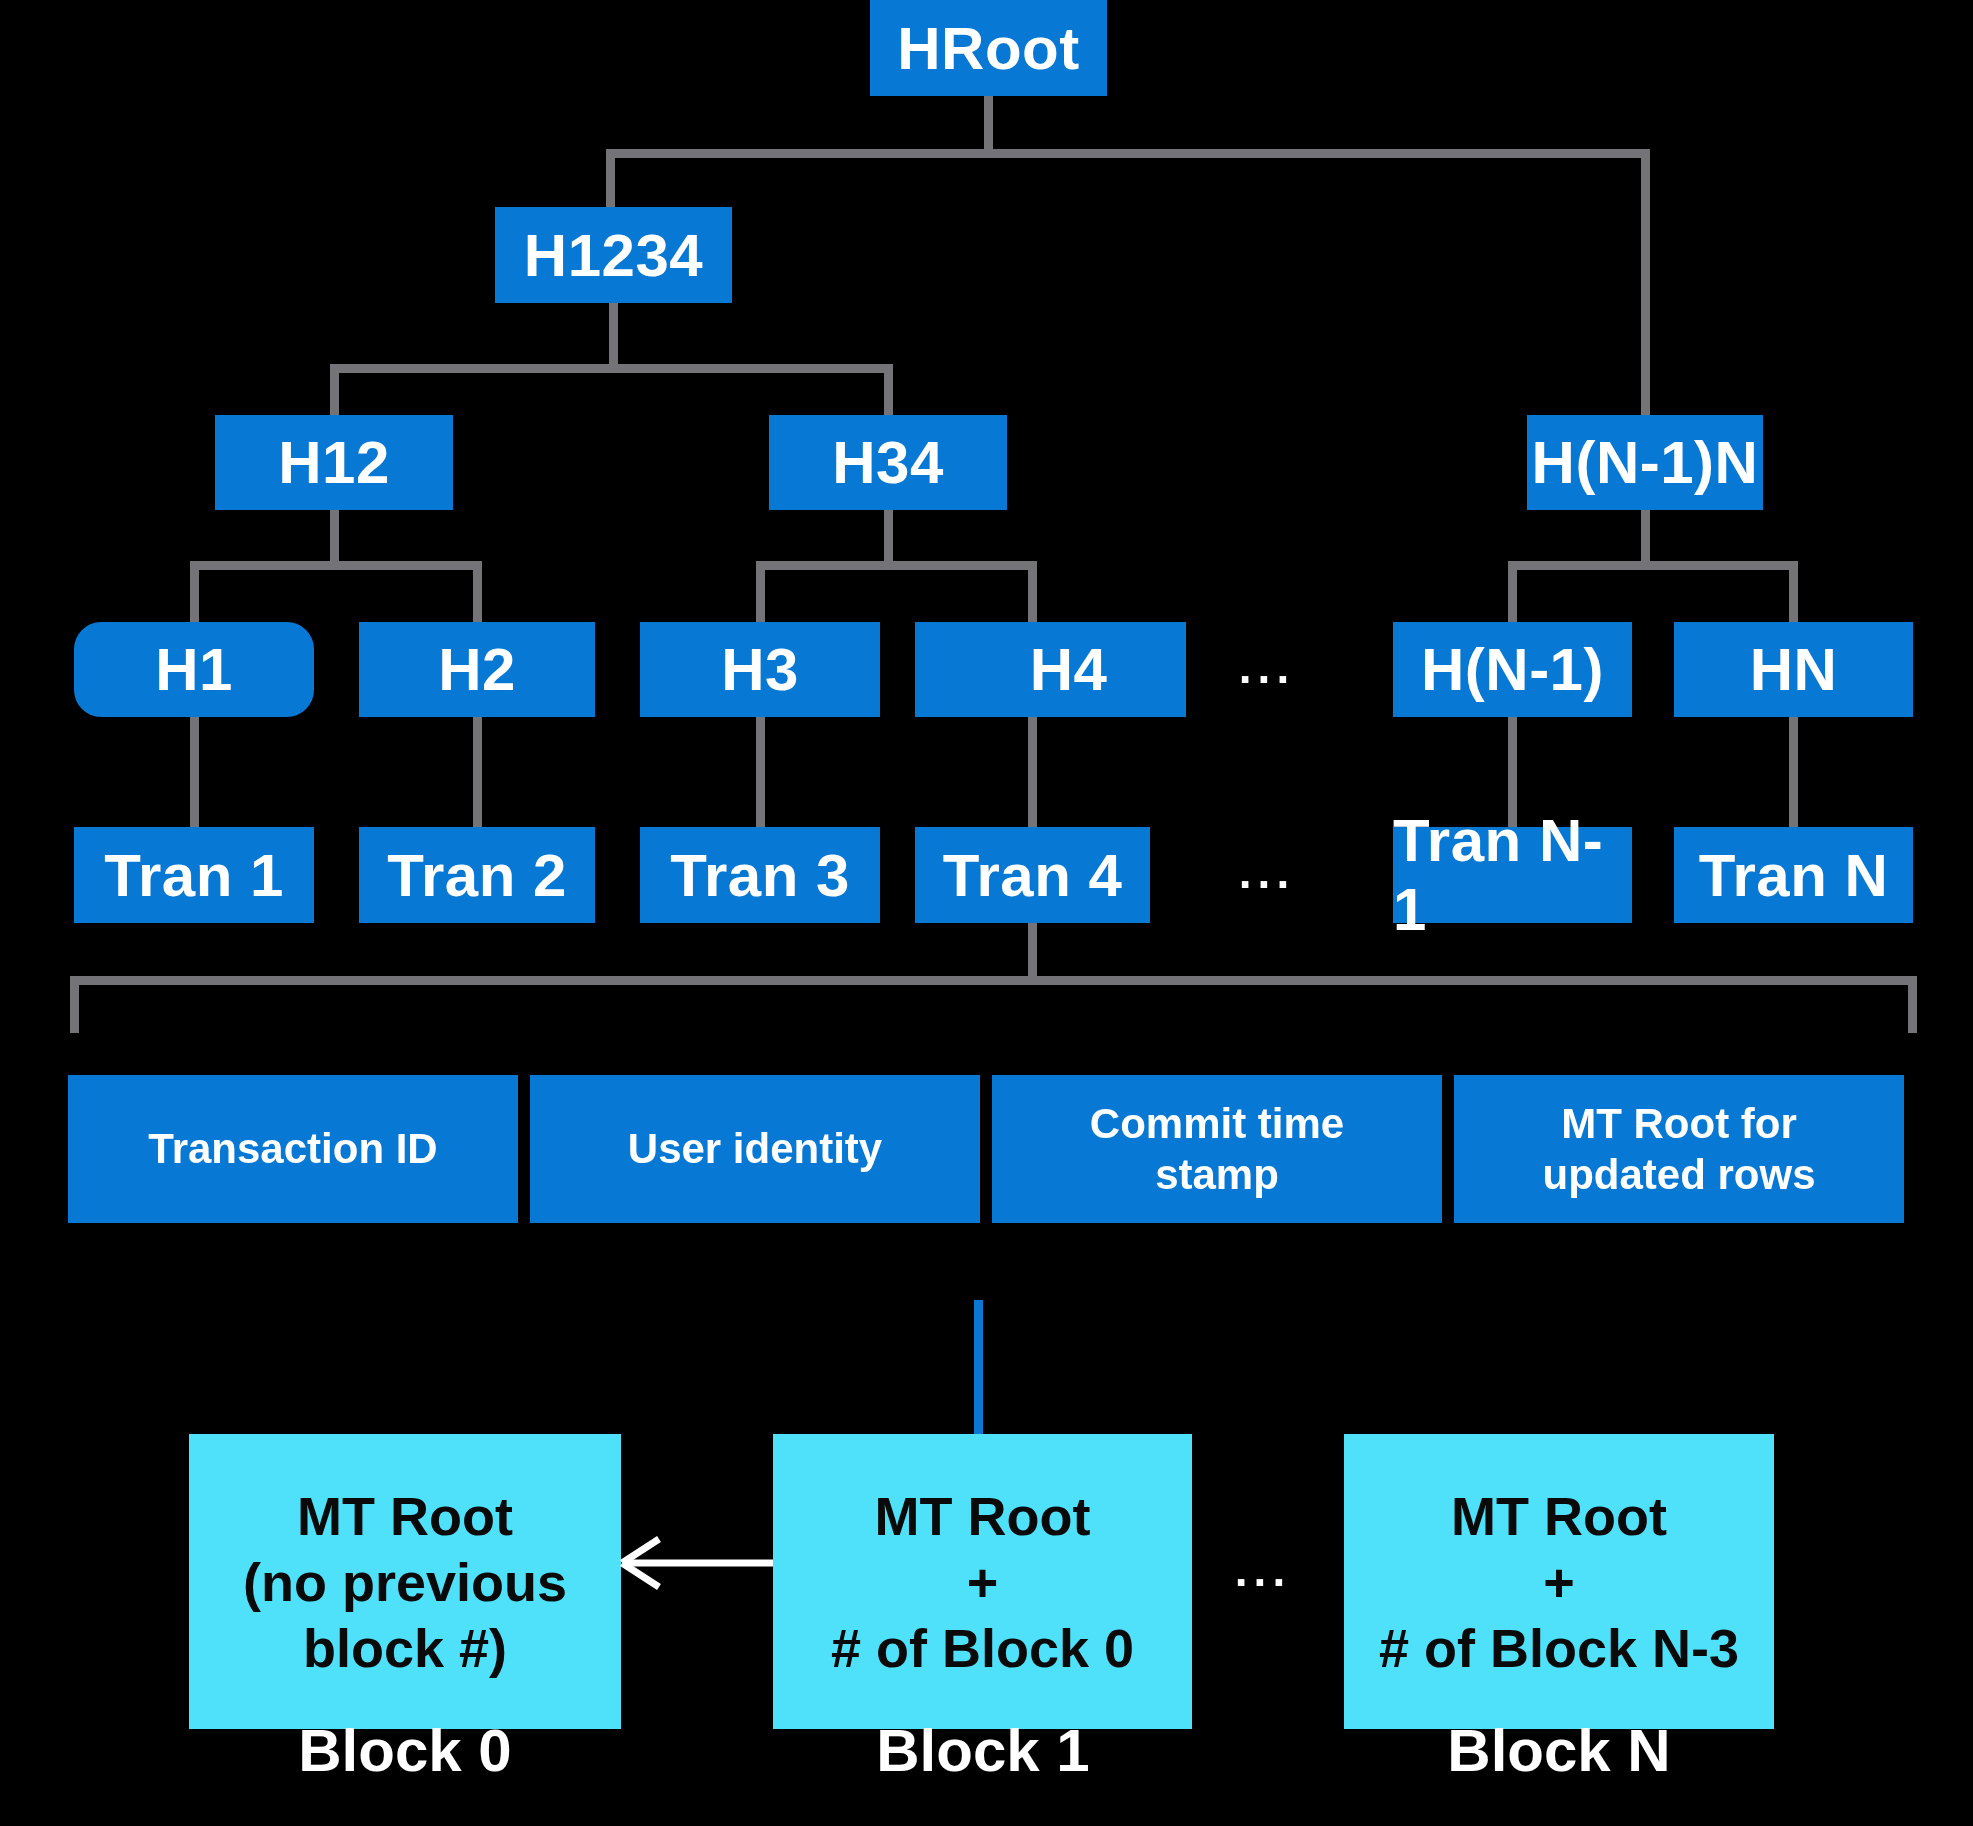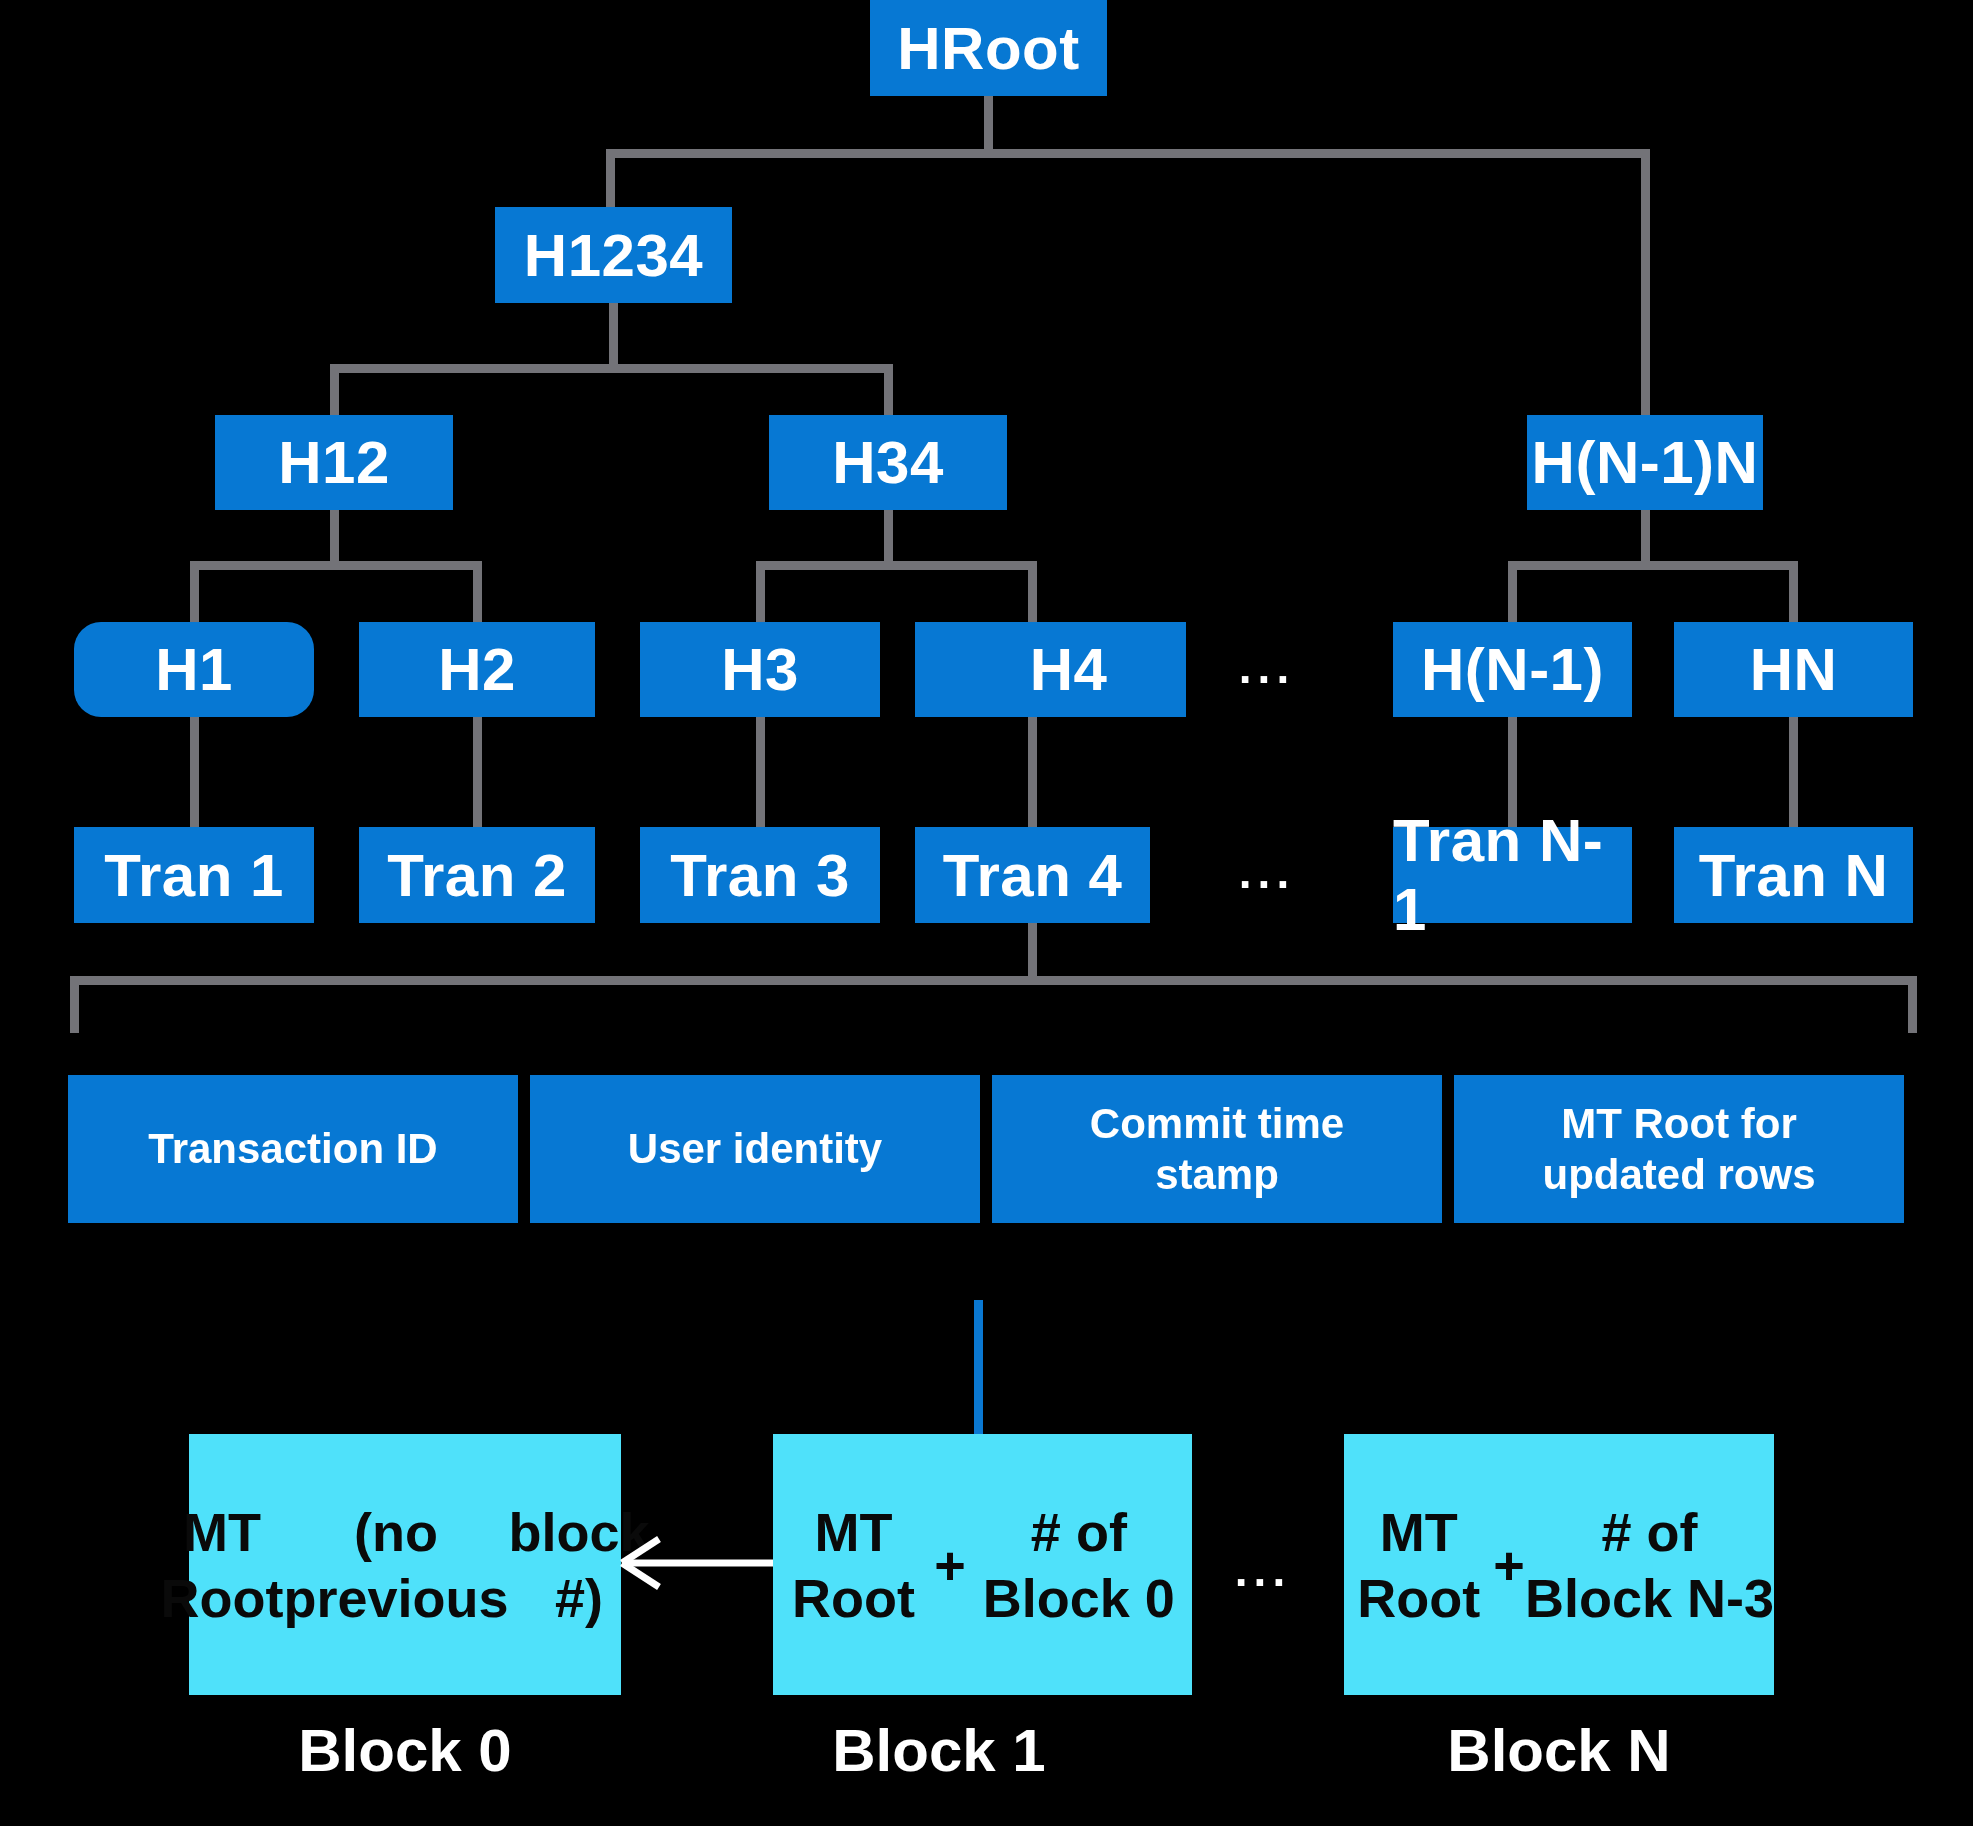--- a/index.html
+++ b/index.html
@@ -27,22 +27,22 @@
     position:absolute;left:68px;top:1075px;width:1836px;height:148px;
     display:flex;gap:12px;
   }
   .cell{
     flex:1;background:#0778D3;color:#FFFFFF;
     display:flex;flex-direction:column;align-items:center;justify-content:center;
     font-size:42px;font-weight:700;line-height:1.22;text-align:center;
   }
   
   .block{
-    position:absolute;background:#4FE1FA;color:#0A0A0A;top:1434px;height:261px;
-    display:flex;flex-direction:row;align-items:center;justify-content:center;
+    position:absolute;background:#4FE1FA;color:#0A0A0A;top:1434px;height:295px;
+    display:flex;flex-direction:column;align-items:center;justify-content:center;
     font-size:54px;font-weight:700;line-height:66px;text-align:center;
   }
   .caption{
     position:absolute;top:1721px;height:62px;color:#FFFFFF;
     font-size:60px;font-weight:700;text-align:center;line-height:60px;
   }
   .arrow-svg{position:absolute;left:615px;top:1530px;}
 </style>
 </head>
 <body>
@@ -148,16 +148,16 @@
     <div># of Block N-3</div>
   </div>
 
   <svg class="arrow-svg" width="165" height="70" viewBox="0 0 165 70">
     <line x1="158" y1="33" x2="9" y2="33" stroke="#FFFFFF" stroke-width="7"></line>
     <line x1="7" y1="33" x2="44" y2="9" stroke="#FFFFFF" stroke-width="7"></line>
     <line x1="7" y1="33" x2="44" y2="57" stroke="#FFFFFF" stroke-width="7"></line>
   </svg>
 
   <div class="caption" style="left:205px;width:400px;">Block 0</div>
-  <div class="caption" style="left:739px;width:400px;text-align:center;">Block 1</div>
+  <div class="caption" style="left:783px;width:400px;text-align:center;">Block 1</div>
   <div class="caption" style="left:1359px;width:400px;">Block N</div>
 
 </div>
 
 </body></html>

